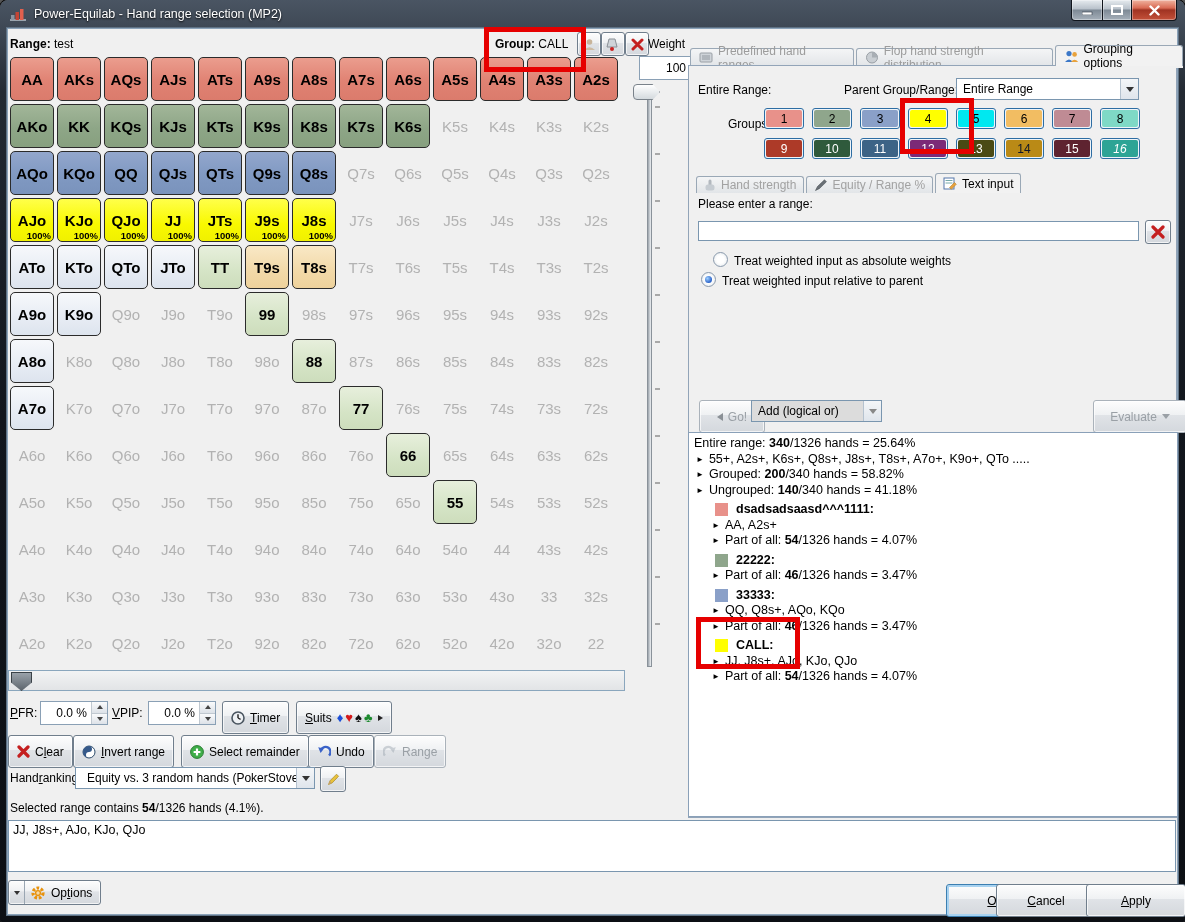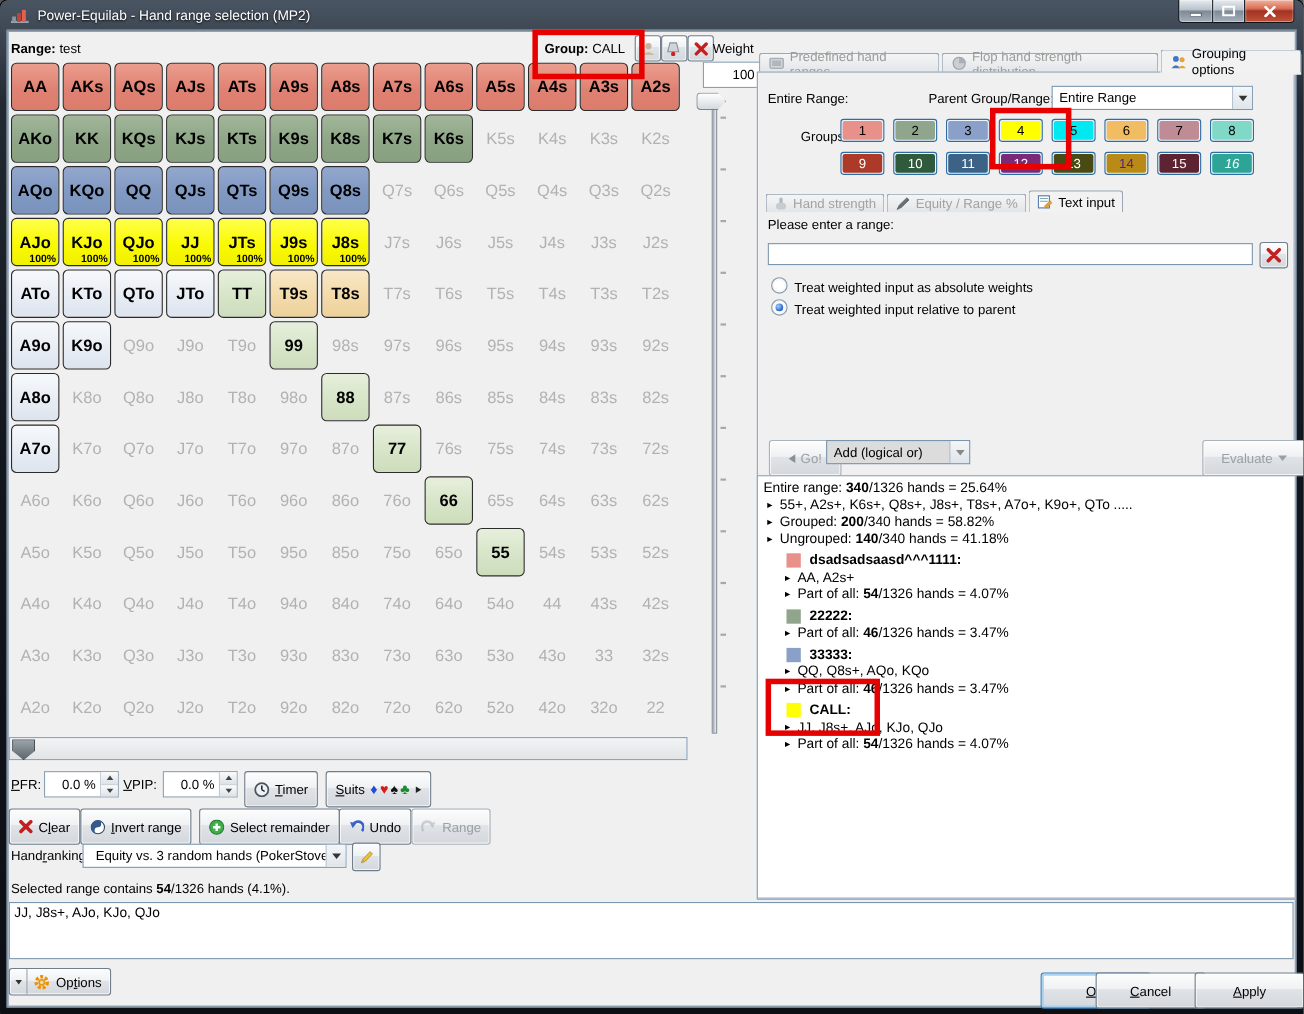--- a/index.html
+++ b/index.html
@@ -774,21 +774,21 @@
           <div class="gbtn" style="left: 171px; top: 72px;">
             <div class="gfill" style="background: rgb(60, 99, 134); color: rgb(255, 255, 255);">11</div>
           </div>
           <div class="gbtn" style="left: 219px; top: 72px;">
             <div class="gfill" style="background: rgb(123, 42, 119); color: rgb(255, 255, 255);">12</div>
           </div>
           <div class="gbtn" style="left: 267px; top: 72px;">
             <div class="gfill" style="background: rgb(74, 74, 20); color: rgb(255, 255, 255);">13</div>
           </div>
           <div class="gbtn" style="left: 315px; top: 72px;">
-            <div class="gfill" style="background: rgb(186, 138, 22); color: #4c1d95;">14</div>
+            <div class="gfill" style="background: rgb(186, 138, 22); color: #0f172a;">14</div>
           </div>
           <div class="gbtn" style="left: 363px; top: 72px;">
             <div class="gfill" style="background: rgb(94, 35, 48); color: rgb(255, 255, 255);">15</div>
           </div>
           <div class="gbtn" style="left: 411px; top: 72px; font-style: italic;">
             <div class="gfill" style="background: rgb(45, 164, 149); color: rgb(255, 255, 255);">16</div>
           </div>
         </div>
 
       <div class="itabs">
@@ -817,21 +817,21 @@
       </div>
 
       <span class="lbl" style="left:9px;top:131px;">Please enter a range:</span>
       <input class="field" style="left: 9px; top: 155px; width: 441px;" value="">
       <span class="btn toolbtn" style="left:456px;top:154px;width:24px;height:22px;">
         <svg width="14" height="14">
             <path d="M2 2 L12 12 M12 2 L2 12" stroke="#c41f1f" stroke-width="3.2" stroke-linecap="round"></path>
           </svg>
       </span>
 
-      <span class="lbl" style="left:12px;top:186px;"><span class="radio"></span><span>Treat weighted input as absolute weights</span></span>
+      <span class="lbl" style="left:24px;top:186px;"><span class="radio"></span><span>Treat weighted input as absolute weights</span></span>
       <span class="lbl" style="left:12px;top:206px;"><span class="radio sel"></span><span>Treat weighted input relative to parent</span></span>
 
       <span class="btn dis" style="position:absolute;left:10px;top:334px;width:48px;">
           <span class="tri-l"></span>
           <span>Go!</span>
         </span>
       <div class="combo" style="position:absolute;left:62px;top:334px;width:131px;background:#dcdcdc;">
         <span class="cval">Add (logical or)</span>
         <span class="carr">
             <span class="tri-dn" style="border-top-color:#888;"></span>

